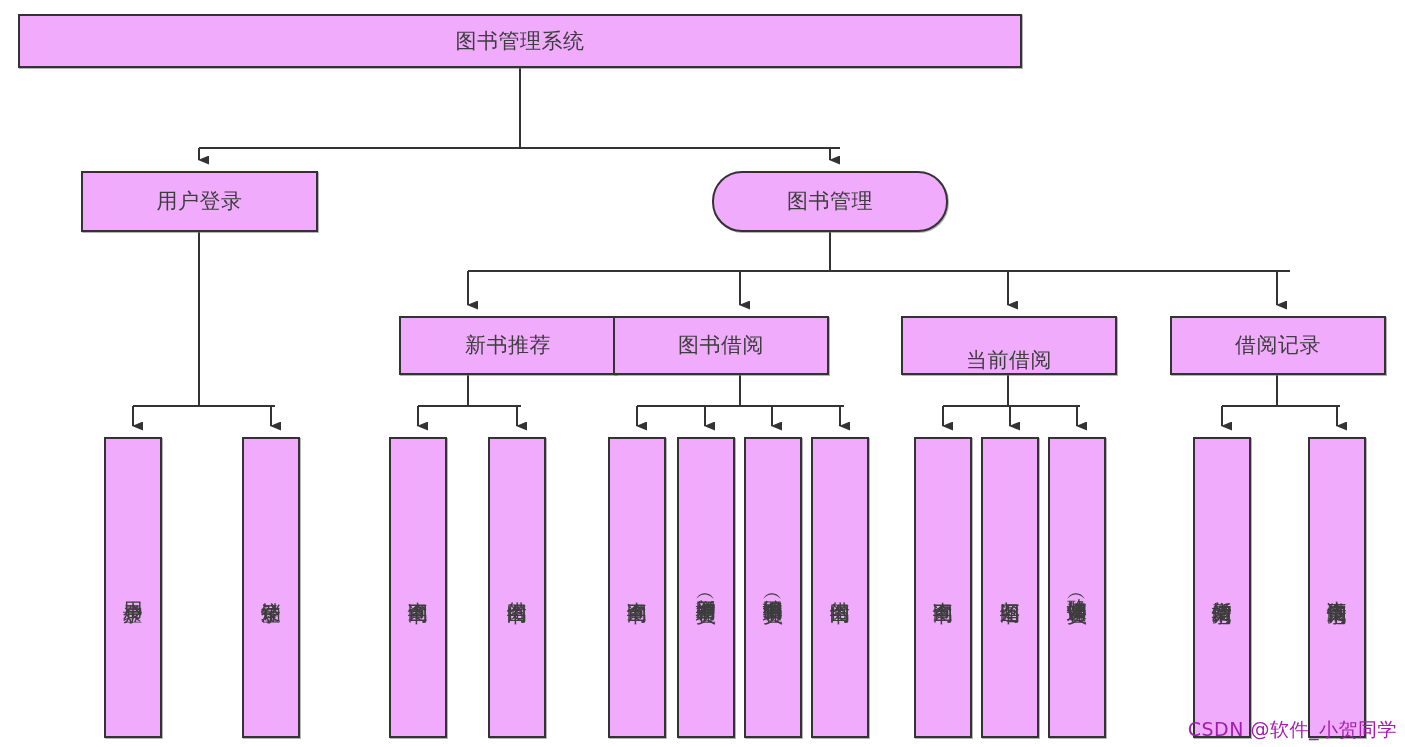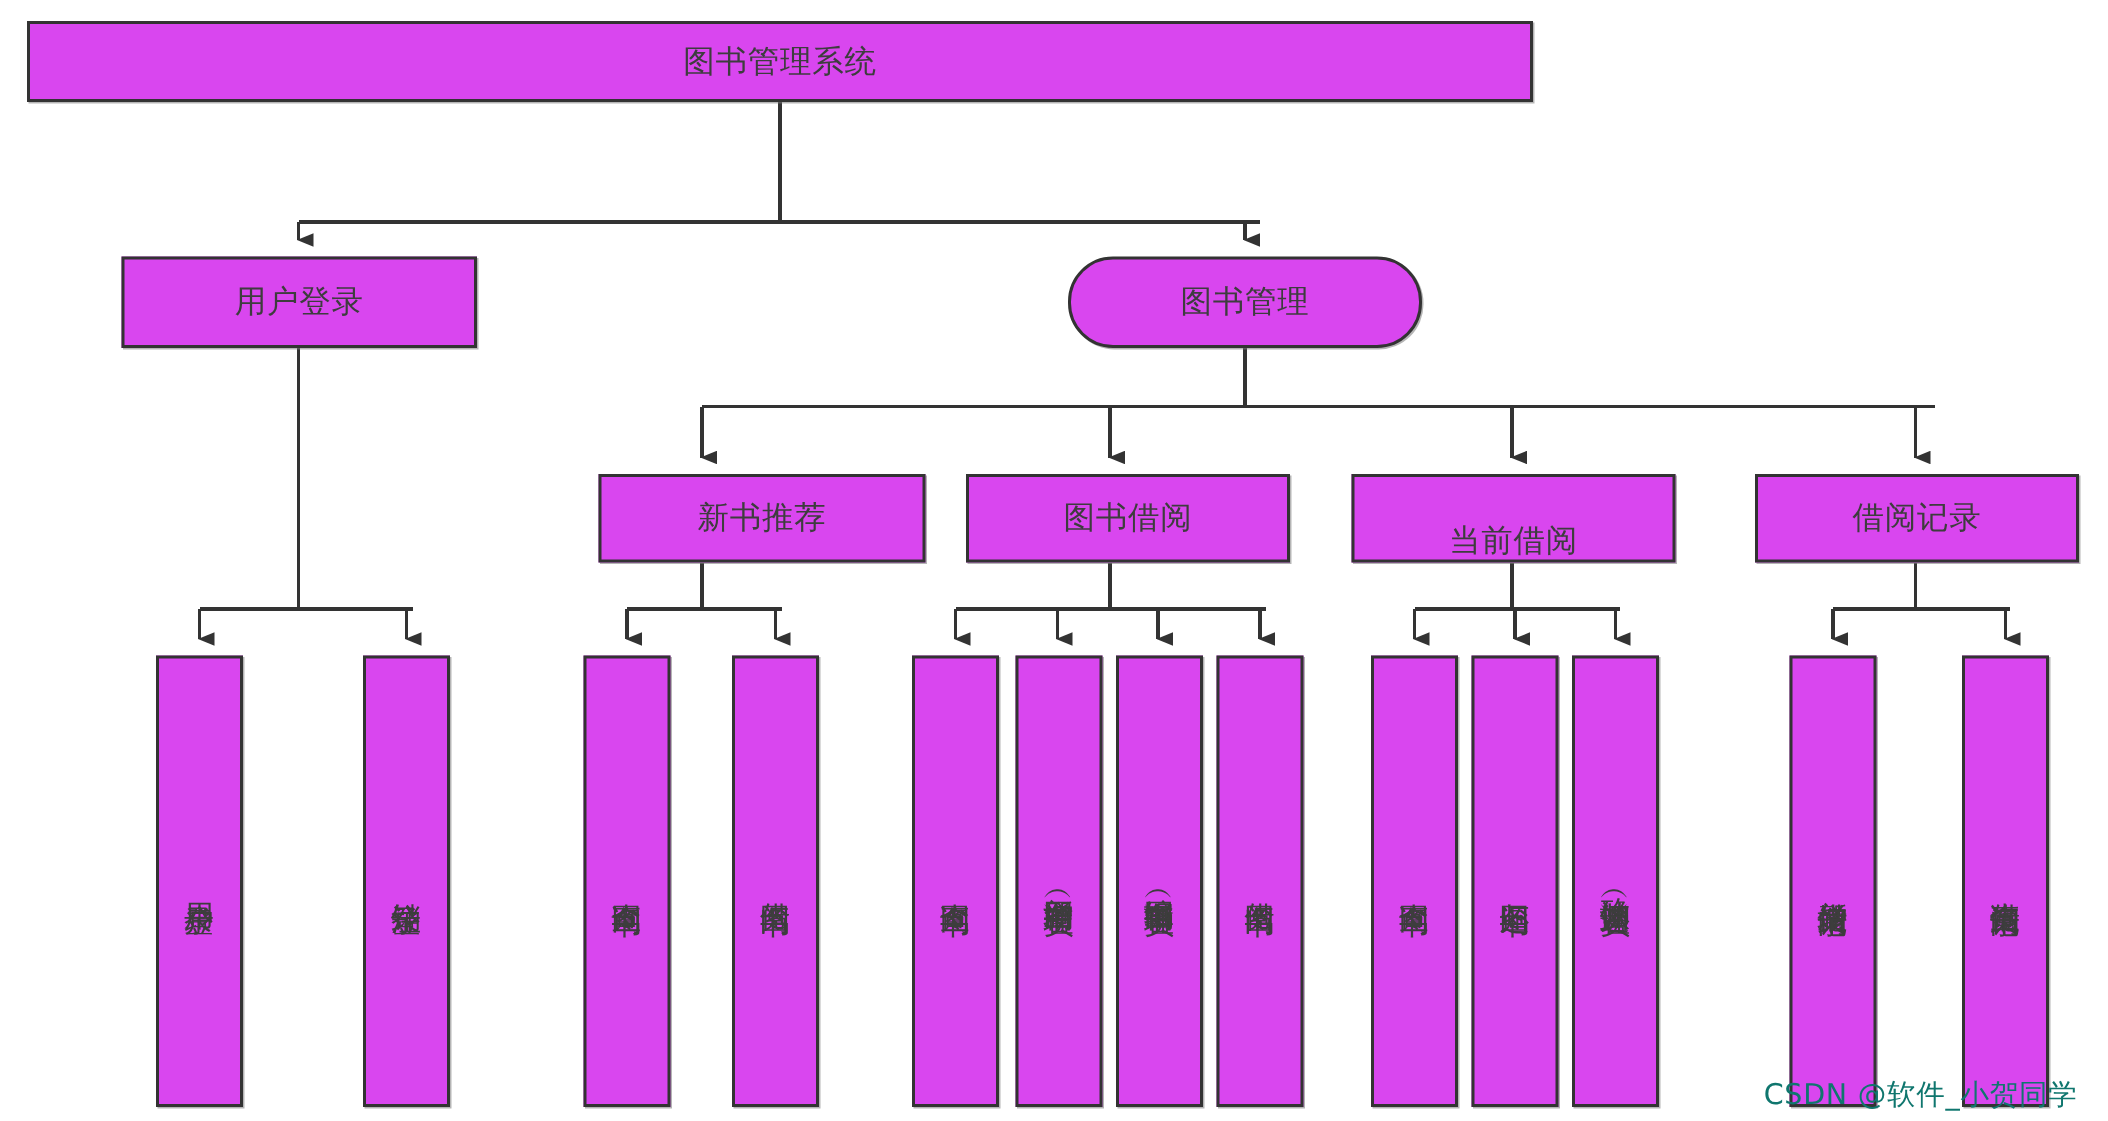--- a/index.html
+++ b/index.html
@@ -21,21 +21,21 @@
   #connector-layer {
     position: absolute;
     left: 0;
     top: 0;
     width: 1405px;
     height: 747px;
   }
   .node {
     position: absolute;
     box-sizing: border-box;
-    background: #d946ef;
+    background: #f0abfc;
     border: 2px solid #333333;
     box-shadow: 1px 1px 0 0 rgba(120,120,120,0.55);
     display: flex;
     align-items: center;
     justify-content: center;
     color: #3d3d3d;
   }
   .node-label {
     display: block;
     text-align: center;
@@ -59,24 +59,24 @@
     writing-mode: vertical-rl;
     text-orientation: upright;
     font-size: 20px;
     line-height: 1.32;
     letter-spacing: 1px;
     white-space: nowrap;
     max-height: 100%;
   }
   #watermark {
     position: absolute;
-    right: 20px;
+    right: 8px;
     bottom: 4px;
     font-size: 19px;
-    color: #0f766e;
+    color: #a21caf;
     letter-spacing: 0.5px;
     white-space: nowrap;
     pointer-events: none;
     font-family: "DejaVu Sans", "Liberation Sans", sans-serif;
   }
 </style>
 </head>
 <body>
 
 <div id="diagram-canvas">
@@ -142,21 +142,21 @@
   </div>
 
   <div class="node horizontal" style="left:712px; top:171px; width:236px; height:61px;border-radius:30px;">
     <span class="node-label">图书管理</span>
   </div>
 
   <div class="node horizontal" style="left:360px; top:316px; width:218px; height:59px;margin-left:39px;">
     <span class="node-label">新书推荐</span>
   </div>
 
-  <div class="node horizontal" style="left:644px; top:316px; width:216px; height:59px;">
+  <div class="node horizontal" style="left:613px; top:316px; width:216px; height:59px;">
     <span class="node-label">图书借阅</span>
   </div>
 
   <div class="node horizontal" style="left:901px; top:316px; width:216px; height:59px;align-items:flex-end;">
     <span class="node-label">当前借阅</span>
   </div>
 
   <div class="node horizontal" style="left:1170px; top:316px; width:216px; height:59px;justify-content:center;">
     <span class="node-label">借阅记录</span>
   </div>

